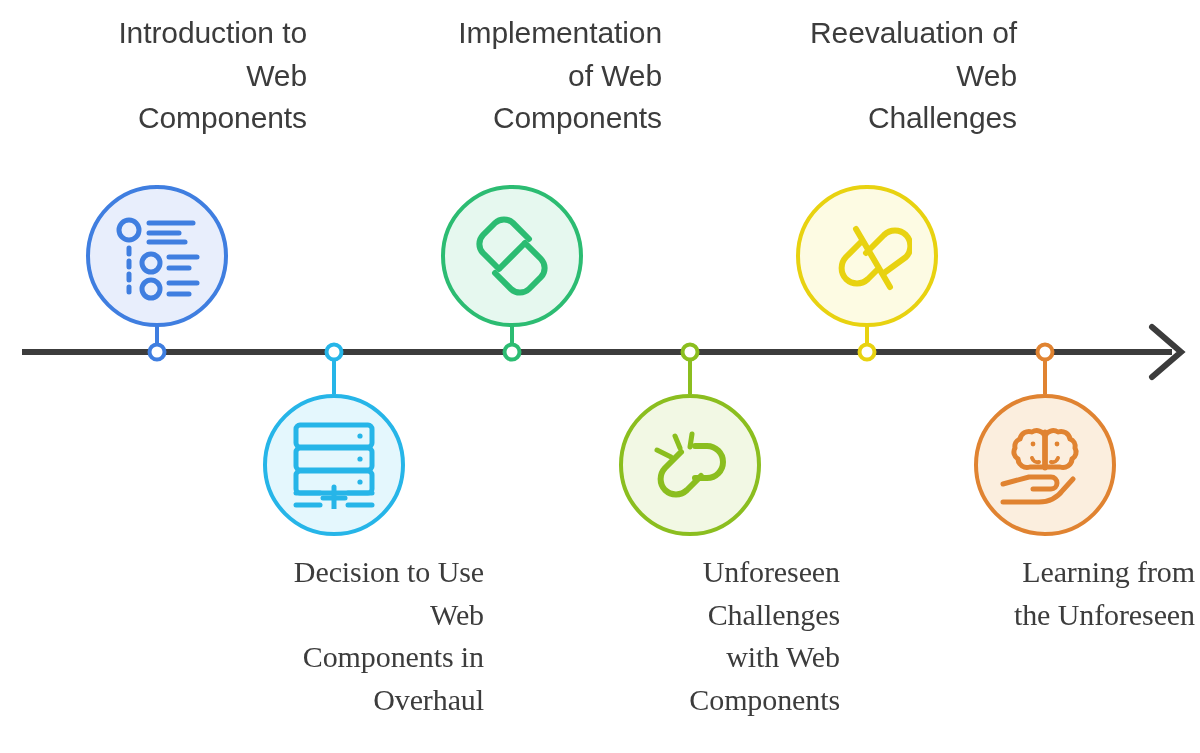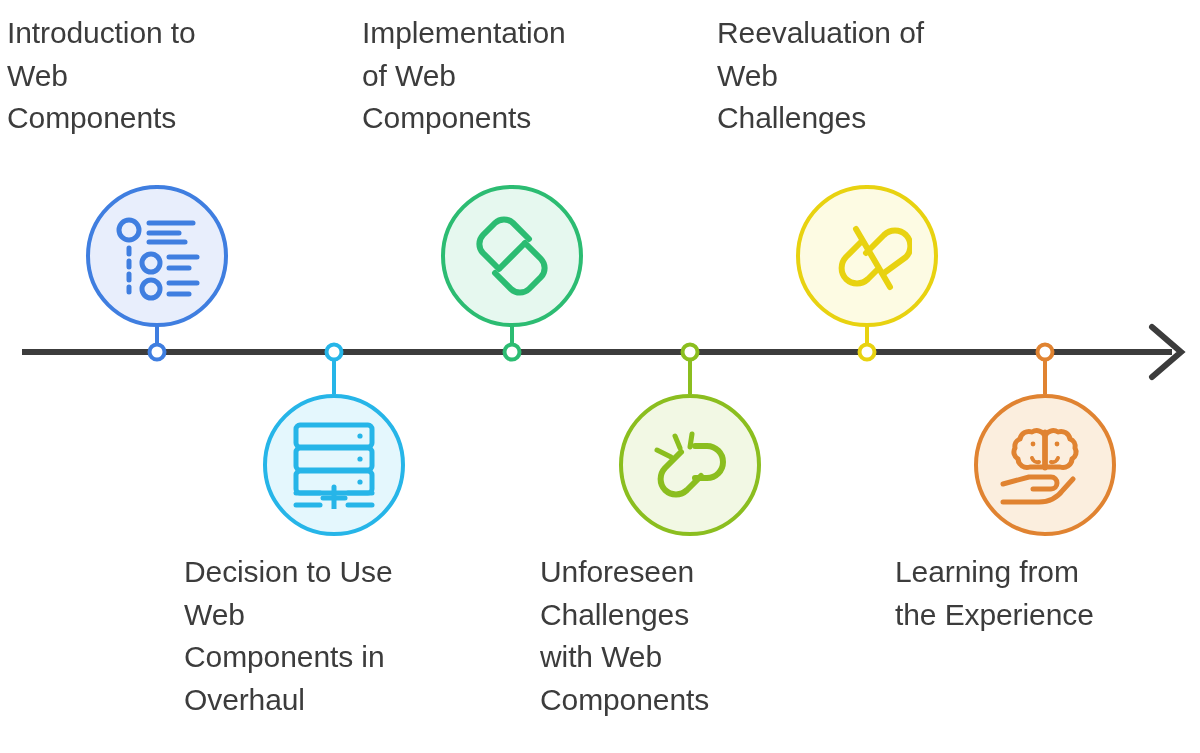--- a/index.html
+++ b/index.html
@@ -50,37 +50,38 @@
     justify-content: center;
   }
   .bubble.above { top: 185px; }
   .bubble.below { top: 394px; }
 
   .bubble svg { display: block; }
 
   
   .m-label {
     position: absolute;
-    text-align: left;
+    text-align: right;
     color: #3c3c3c;
     font-size: 30px;
     line-height: 1.42;
     letter-spacing: -0.1px;
     font-weight: 400;
     white-space: pre-line;
   }
   .m-label.above {
     width: 300px;
     left: -150px;
     bottom: 613px;
   }
   .m-label.below {
     width: 300px;
     left: -150px;
     top: 551px;
+    font-family: Liberation Serif, serif;
   }
 </style>
 </head>
 <body>
 
 <div id="timeline-canvas">
 
   <svg class="axis-svg" viewBox="0 0 1200 753" xmlns="http://www.w3.org/2000/svg">
     <line id="axis-line" x1="22" y1="352" x2="1172" y2="352" stroke="#3c3c3c" stroke-width="6"></line>
     <polyline id="axis-arrow" points="1152,327 1181,352 1152,377" fill="none" stroke="#3c3c3c" stroke-width="6" stroke-linecap="round" stroke-linejoin="miter"></polyline>
@@ -203,16 +204,16 @@
             <path d="M46 14 a9 9 0 0 1 13-4 a9 9 0 0 1 12 7 a8 8 0 0 1 5 9 a8 8 0 0 1-3 11 a9 9 0 0 1-12 8 H46 z" fill="none" stroke="#e08331" stroke-linecap="round" stroke-linejoin="round" stroke-width="5"></path>
             <path d="M33 36 a6 6 0 0 0 7 4" fill="none" stroke="#e08331" stroke-linecap="round" stroke-linejoin="round" stroke-width="4"></path>
             <path d="M59 36 a6 6 0 0 1-7 4" fill="none" stroke="#e08331" stroke-linecap="round" stroke-linejoin="round" stroke-width="4"></path>
             <circle cx="34" cy="22" r="2.4" fill="#e08331"></circle>
             <circle cx="58" cy="22" r="2.4" fill="#e08331"></circle>
             <path d="M4 62 L30 55 h22 a6 6 0 0 1 0 12 H34" fill="none" stroke="#e08331" stroke-linecap="round" stroke-linejoin="round" stroke-width="5"></path>
             <path d="M4 80 L40 80 a30 30 0 0 0 24-12 l10-11" fill="none" stroke="#e08331" stroke-linecap="round" stroke-linejoin="round" stroke-width="5"></path>
           </svg>
         </div>
         <div class="m-label below">Learning from
-the Experience</div>
+the Unforeseen</div>
       </div>
     </div>
 </div>
 
 </body></html>

